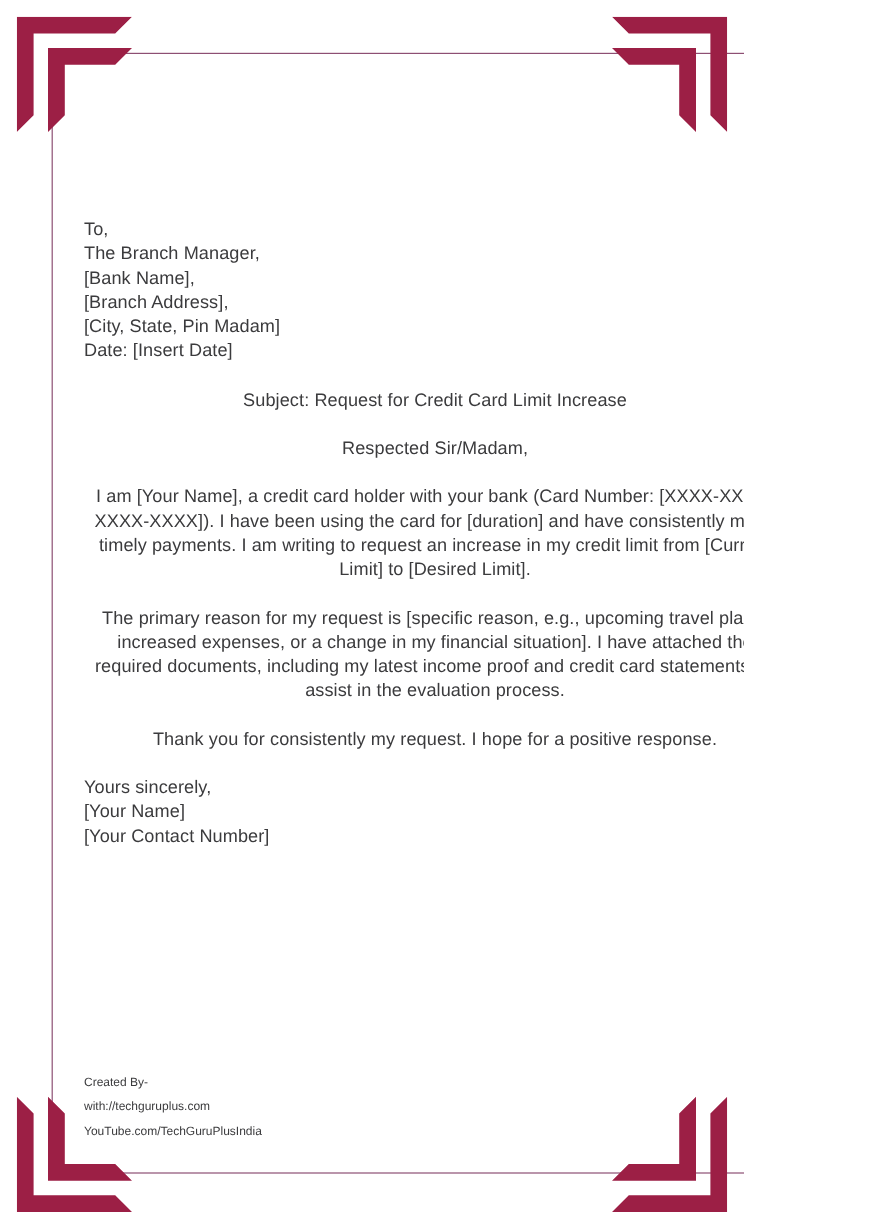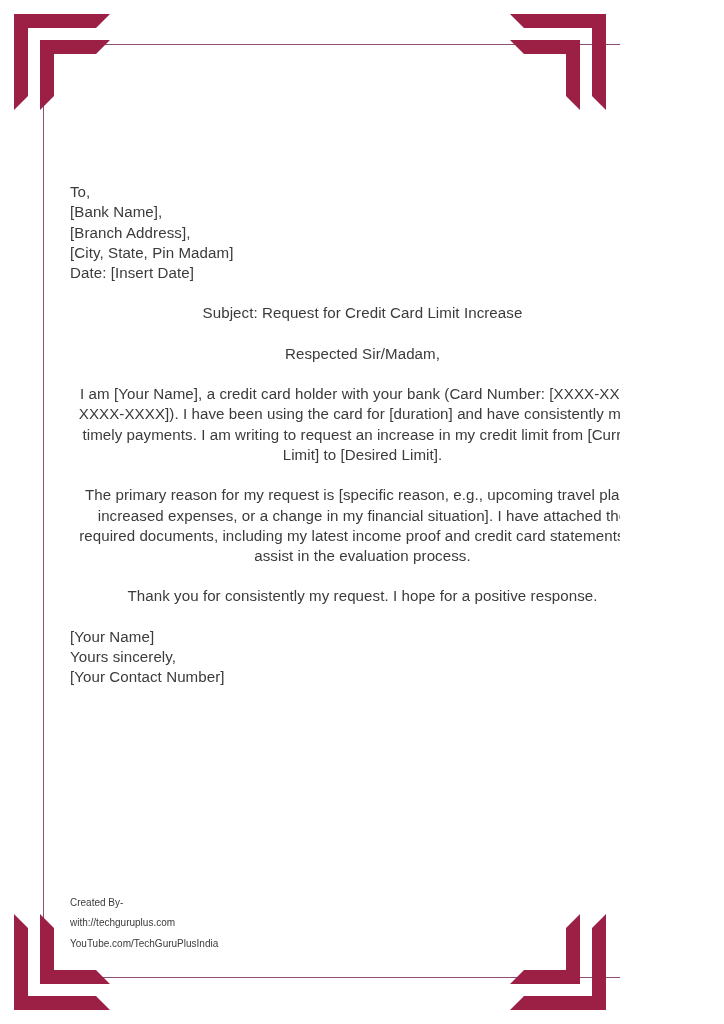--- a/index.html
+++ b/index.html
@@ -115,39 +115,40 @@
     <svg viewBox="0 0 96 96" xmlns="http://www.w3.org/2000/svg" aria-hidden="true">
       <path d="M0,0 L96,0 L82,14 L14,14 L14,82 L0,96 Z" fill="#9c1f45"></path>
       <path d="M26,26 L96,26 L82,40 L40,40 L40,82 L26,96 Z" fill="#9c1f45"></path>
     </svg>
   </div>
 
   <div class="letter">
 
     <div class="block">
       <span class="line">To,</span>
+      <span class="line">The Branch Manager,</span>
       <span class="line">[Bank Name],</span>
       <span class="line">[Branch Address],</span>
       <span class="line">[City, State, Pin Madam]</span>
       <span class="line">Date: [Insert Date]</span>
     </div>
 
     <p class="para">Subject: Request for Credit Card Limit Increase</p>
 
     <p class="para">Respected Sir/Madam,</p>
 
     <p class="para">I am [Your Name], a credit card holder with your bank (Card Number: [XXXX-XXXX-XXXX-XXXX]). I have been using the card for [duration] and have consistently made timely payments. I am writing to request an increase in my credit limit from [Current Limit] to [Desired Limit].</p>
 
     <p class="para">The primary reason for my request is [specific reason, e.g., upcoming travel plans, increased expenses, or a change in my financial situation]. I have attached the required documents, including my latest income proof and credit card statements, to assist in the evaluation process.</p>
 
     <p class="para">Thank you for consistently my request. I hope for a positive response.</p>
 
     <div class="block">
+      <span class="line">Yours sincerely,</span>
       <span class="line">[Your Name]</span>
-      <span class="line">Yours sincerely,</span>
       <span class="line">[Your Contact Number]</span>
     </div>
 
   </div>
 
   <div class="footer-credit">
     <span class="line">Created By-</span>
     <span class="line">with://techguruplus.com</span>
     <span class="line">YouTube.com/TechGuruPlusIndia</span>
   </div>

